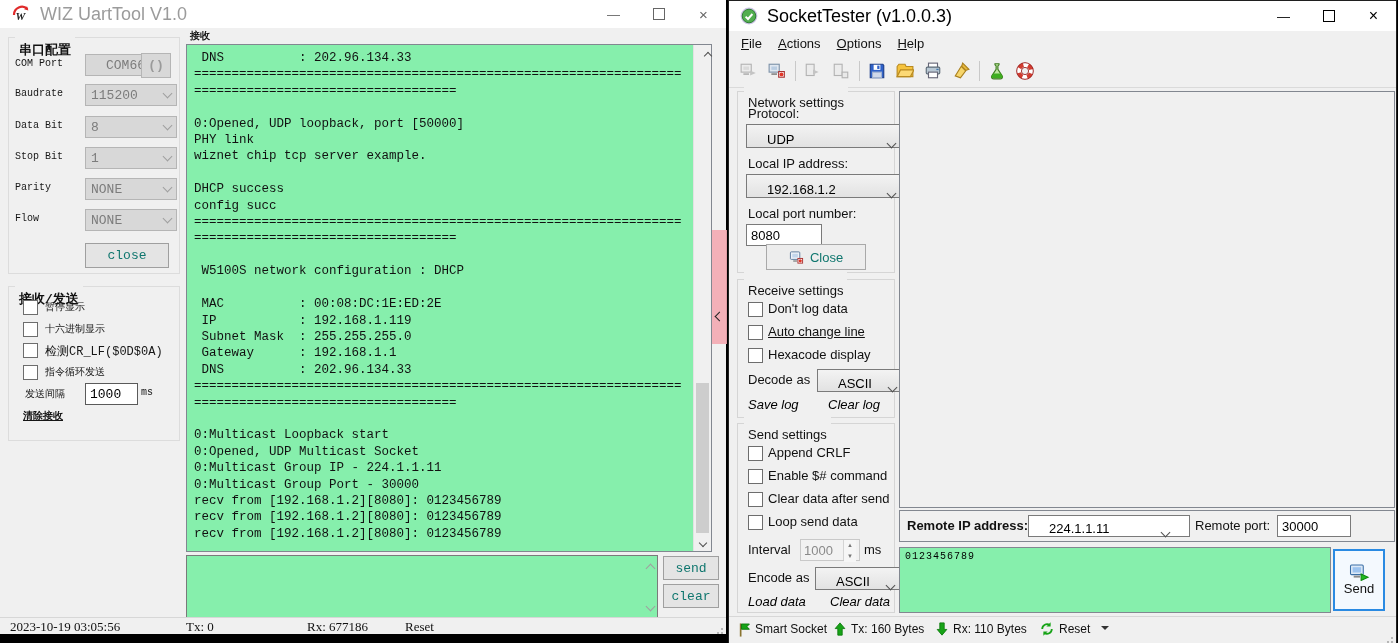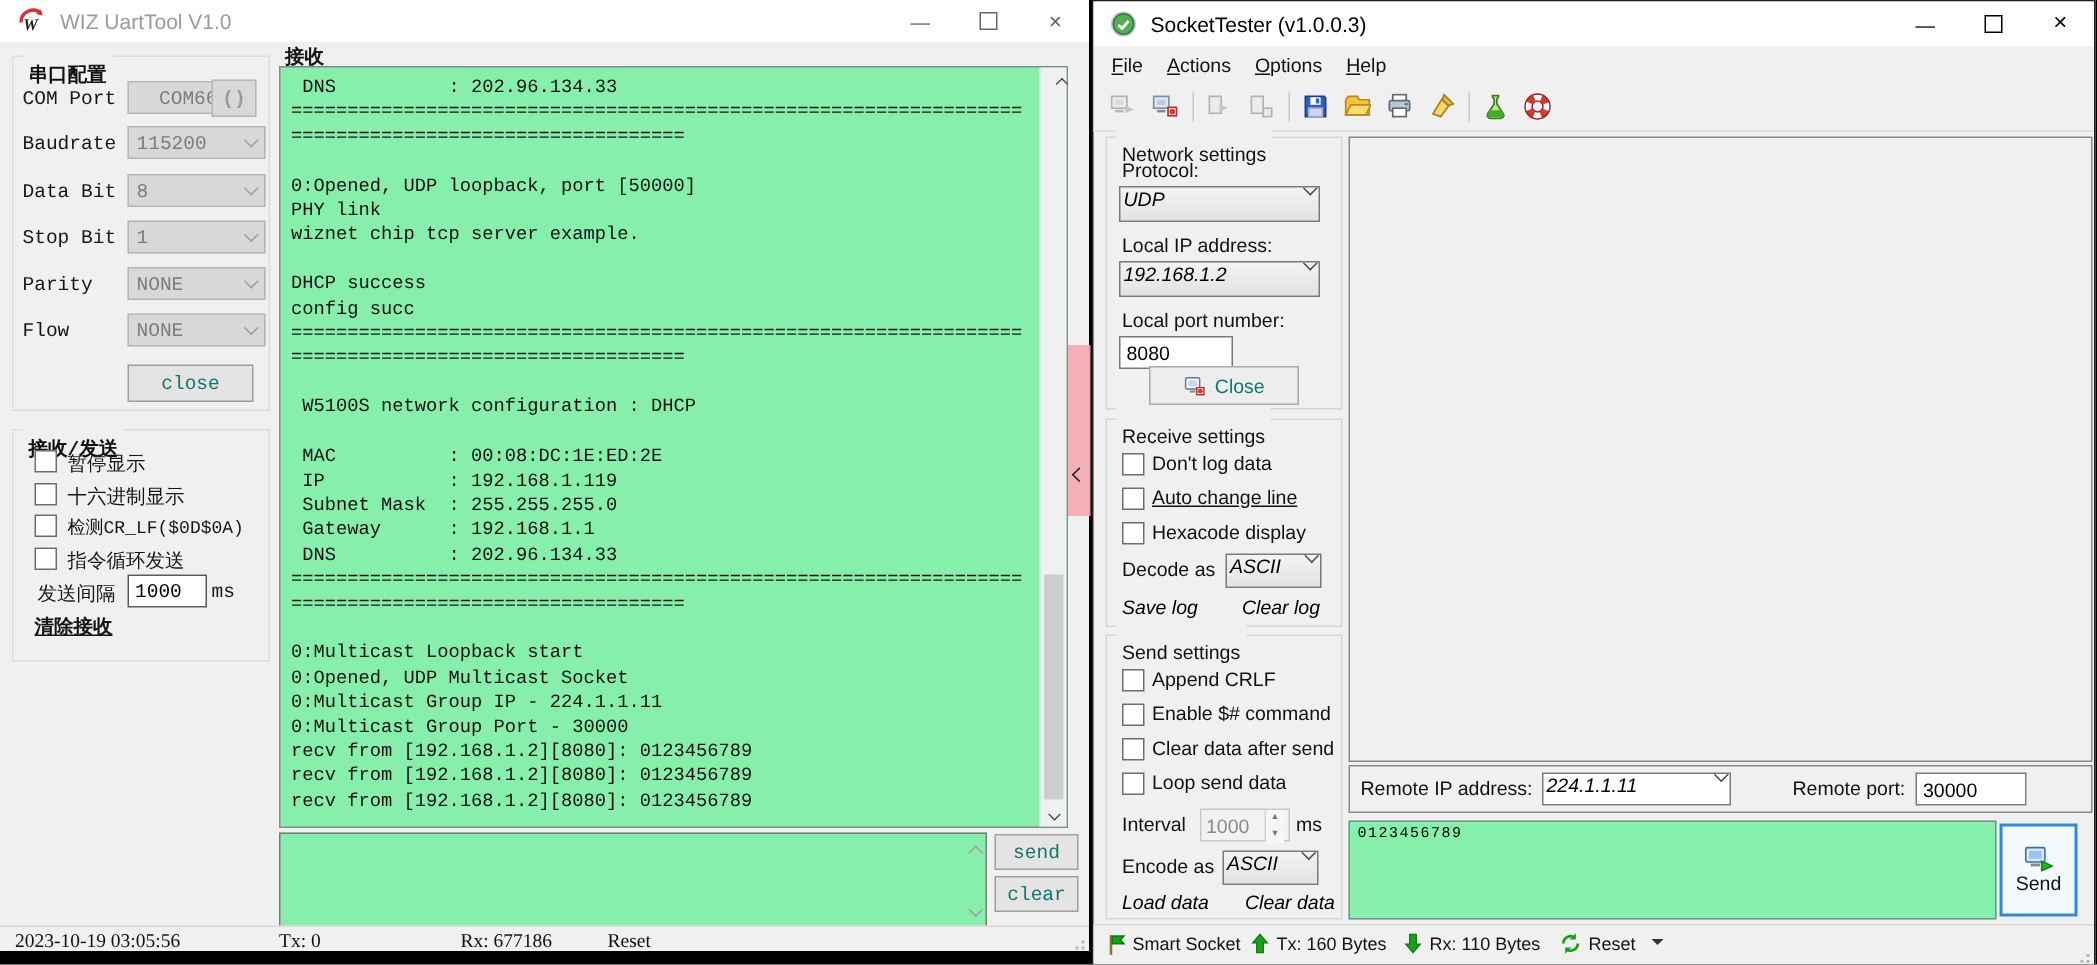--- a/index.html
+++ b/index.html
@@ -3,32 +3,32 @@
 <meta charset="utf-8">
 <style>
   html,body{margin:0;padding:0;}
   body{width:1398px;height:643px;background:#000;position:relative;overflow:hidden;
        font-family:"Liberation Sans",sans-serif;-webkit-font-smoothing:antialiased;}
   .abs{position:absolute;}
   .win{position:absolute;background:#f0f0f0;}
   
   #uart{left:0;top:4;width:726px;height:633px;}
   .titlebar{position:absolute;left:0;top:0;right:0;background:#fff;display:flex;align-items:center;}
-  .t-title{font-size:14px;}
+  .t-title{font-size:18px;}
   .winbtns{margin-left:auto;display:flex;height:100%;}
   .winbtn{width:45px;height:100%;display:flex;align-items:center;justify-content:center;font-size:13px;}
   .mono{font-family:"Liberation Mono","DejaVu Sans Mono",monospace;}
   .gb{position:absolute;border:1px solid #dcdcdc;}
   .gb .lg{position:absolute;top:-9px;left:6px;background:#f0f0f0;padding:12px 4px;font-size:13px;color:#111;white-space:nowrap;}
   .lg.cjk{font-weight:bold;}
-  .u-lab{font-size:13px;color:#161616;white-space:nowrap;}
+  .u-lab{font-size:10px;color:#161616;white-space:nowrap;}
   .dcombo{position:absolute;background:#d8d8d8;border:1px solid #b5b5b5;color:#7c7c7c;
           font-size:13px;display:flex;align-items:center;padding:0 5px;}
   .combo{position:absolute;background:linear-gradient(#f3f3f3,#e2e2e2);border:1px solid #7a7a7a;color:#000;
-         font-size:13px;display:flex;align-items:flex-start;padding:0 2px;font-style:italic;}
+         font-size:13px;display:flex;align-items:flex-end;padding:0 20px;}
   .combo.white{background:#fff;}
   .chev{width:6px;height:6px;border-right:1.5px solid #505050;border-bottom:1.5px solid #505050;
         transform:rotate(45deg);margin-left:auto;margin-top:-3px;flex:none;}
   .chev.dis{border-color:#9f9f9f;}
   .chev.up{transform:rotate(-135deg);margin-top:4px;}
   .chev.left{transform:rotate(135deg);}
   .btn{position:absolute;background:#e4e4e4;border:1px solid #9f9f9f;display:flex;align-items:center;
        justify-content:center;font-size:13px;color:#0f766e;}
   .cbx{position:absolute;width:13px;height:13px;background:#fff;border:1px solid #6d6d6d;}
   .input{position:absolute;background:#fff;border:1px solid #7a7a7a;font-size:13px;display:flex;
@@ -413,21 +413,21 @@
       <span>ASCII</span>
         <span class="chev"></span>
     </div>
     <span class="link" style="left:10px;top:170px;">Load data</span>
     <span class="link" style="left:92px;top:170px;">Clear data</span>
   </div>
 
   <div class="sunken" style="left:170px;top:90px;width:494px;height:415px;background:#f0f0f0;"></div>
 
   <div class="sunken" style="left:170px;top:509px;width:494px;height:30px;background:#f0f0f0;">
-    <span class="abs s-lab" style="left:7px;top:7px;">Remote IP address:</span>
+    <span class="abs s-lab" style="left:7px;top:7px;font-weight:bold;">Remote IP address:</span>
     <div class="combo white" style="left:128px;top:4px;width:120px;height:20px;">
       <span>224.1.1.11</span>
         <span class="chev"></span>
     </div>
     <span class="abs s-lab" style="left:295px;top:7px;">Remote port:</span>
     <div class="input" style="left:377px;top:4px;width:64px;height:20px;">
       <span>30000</span>
     </div>
   </div>
 

